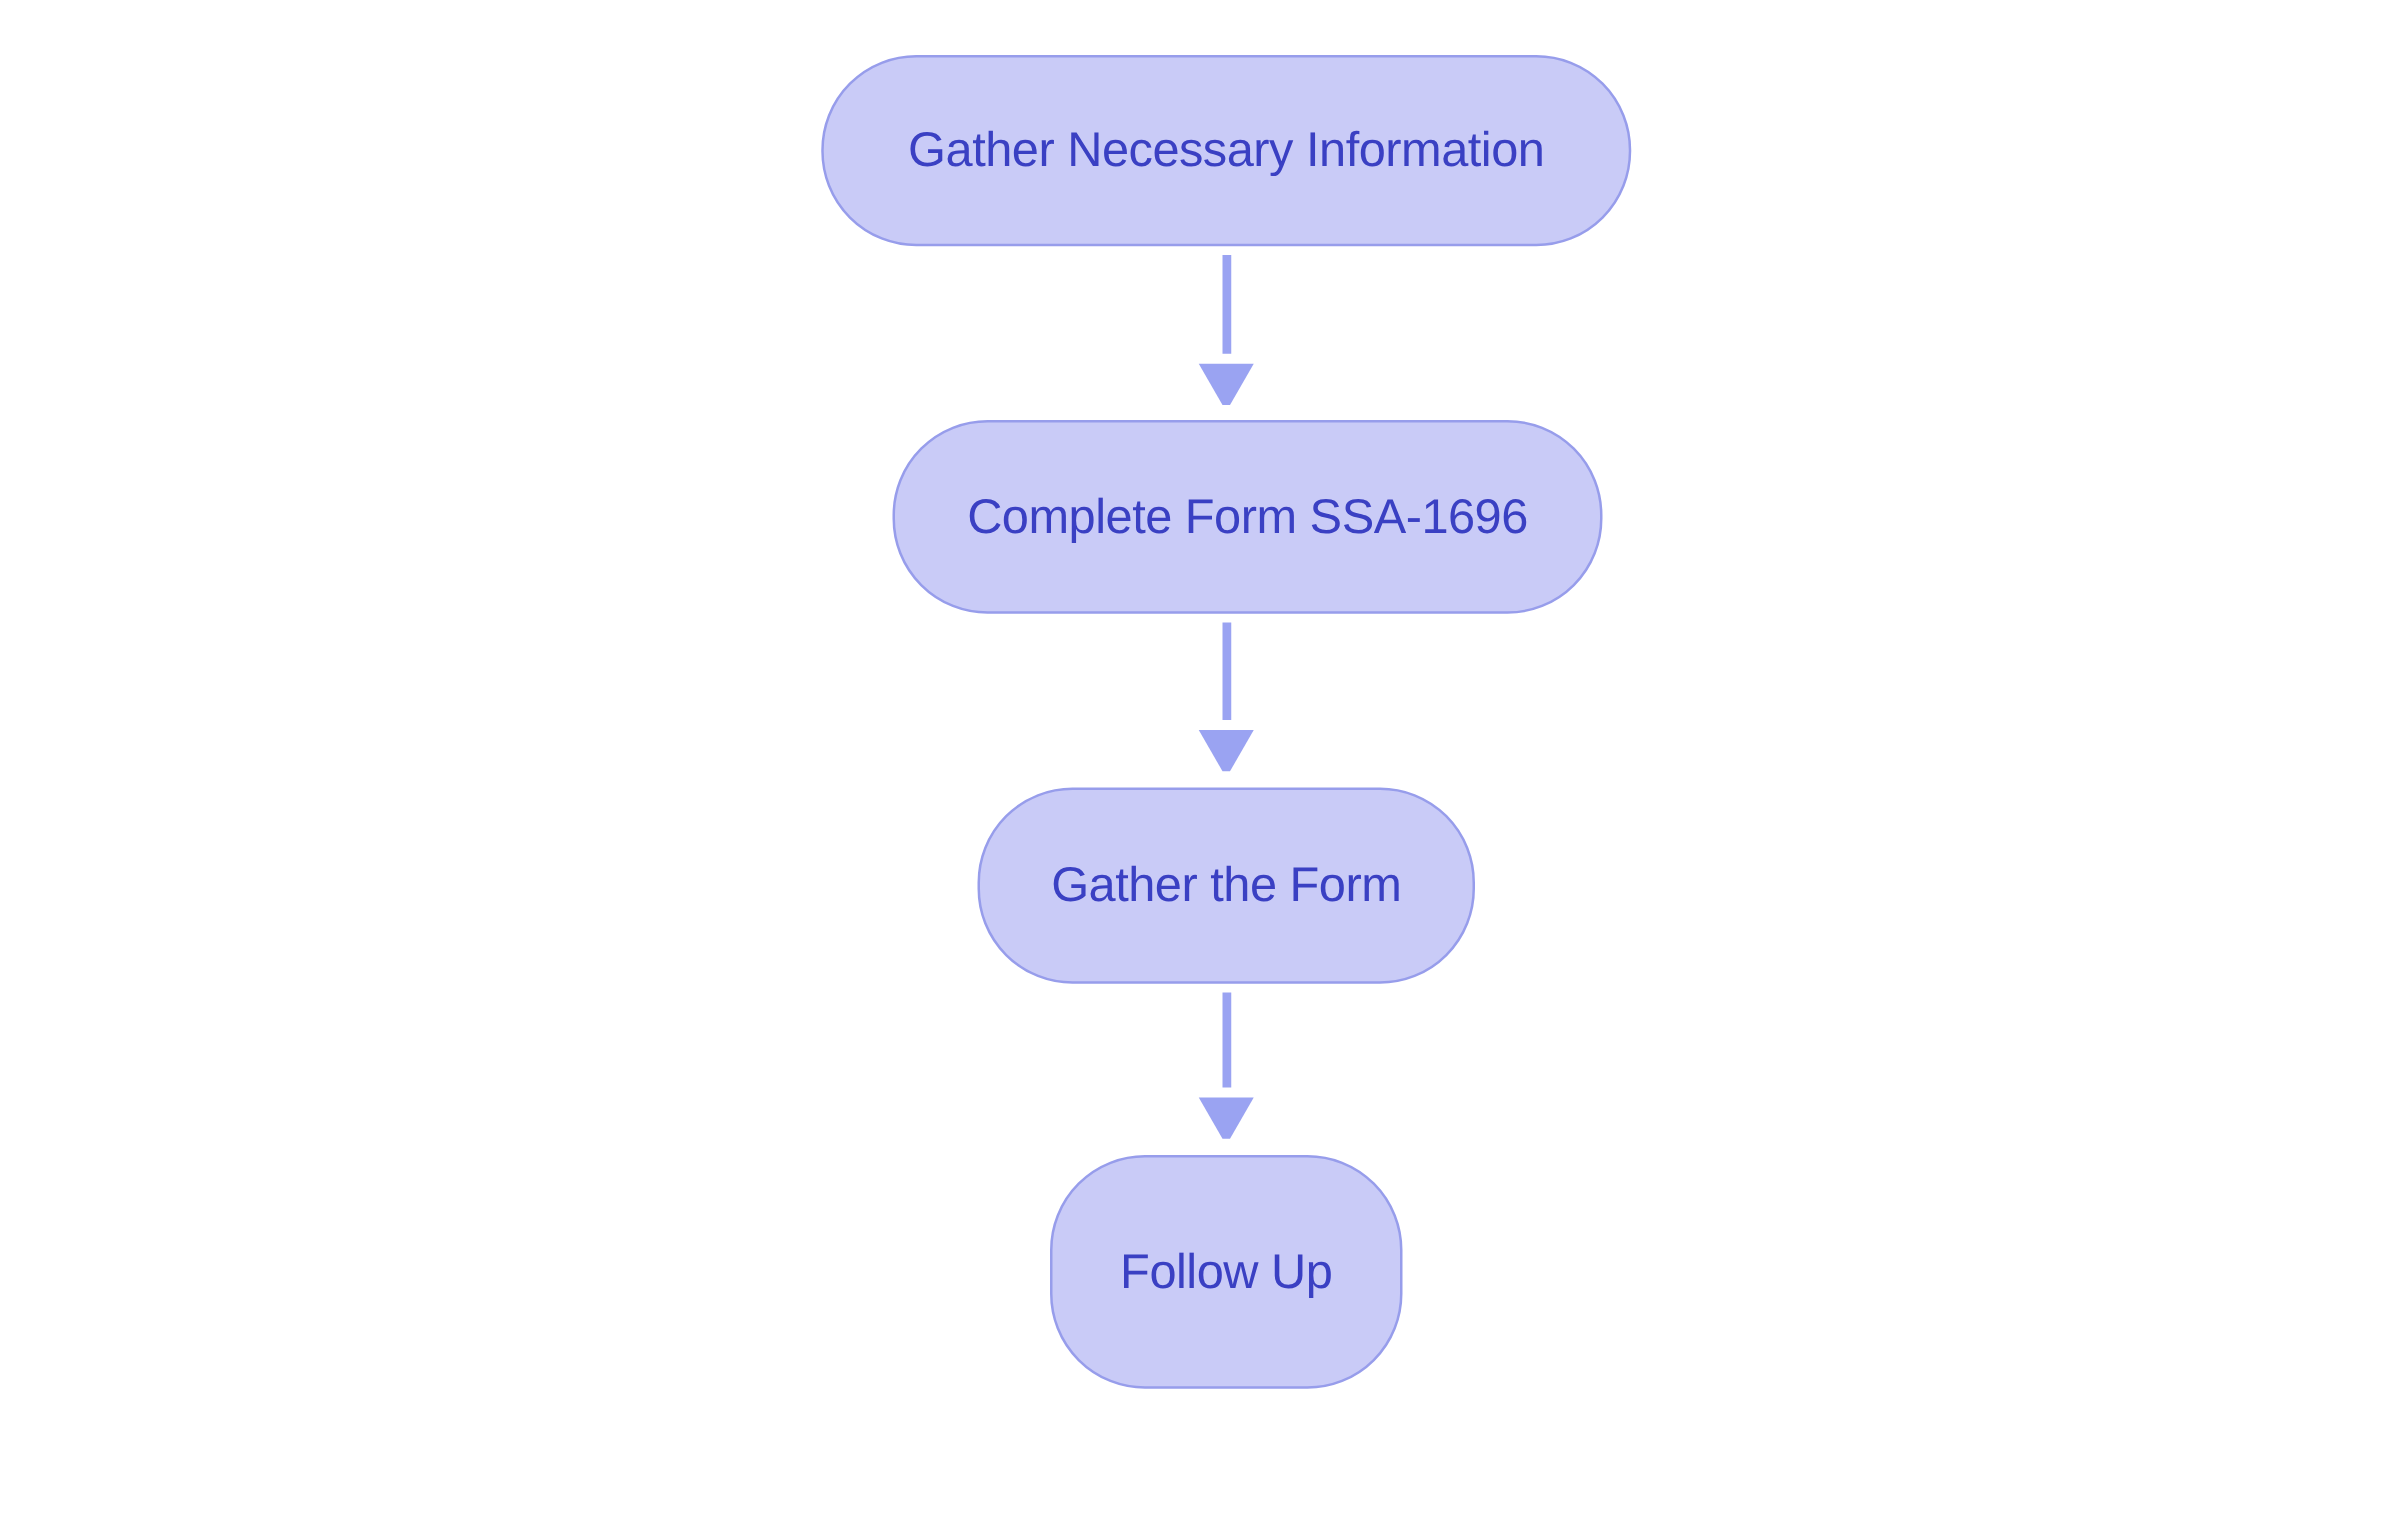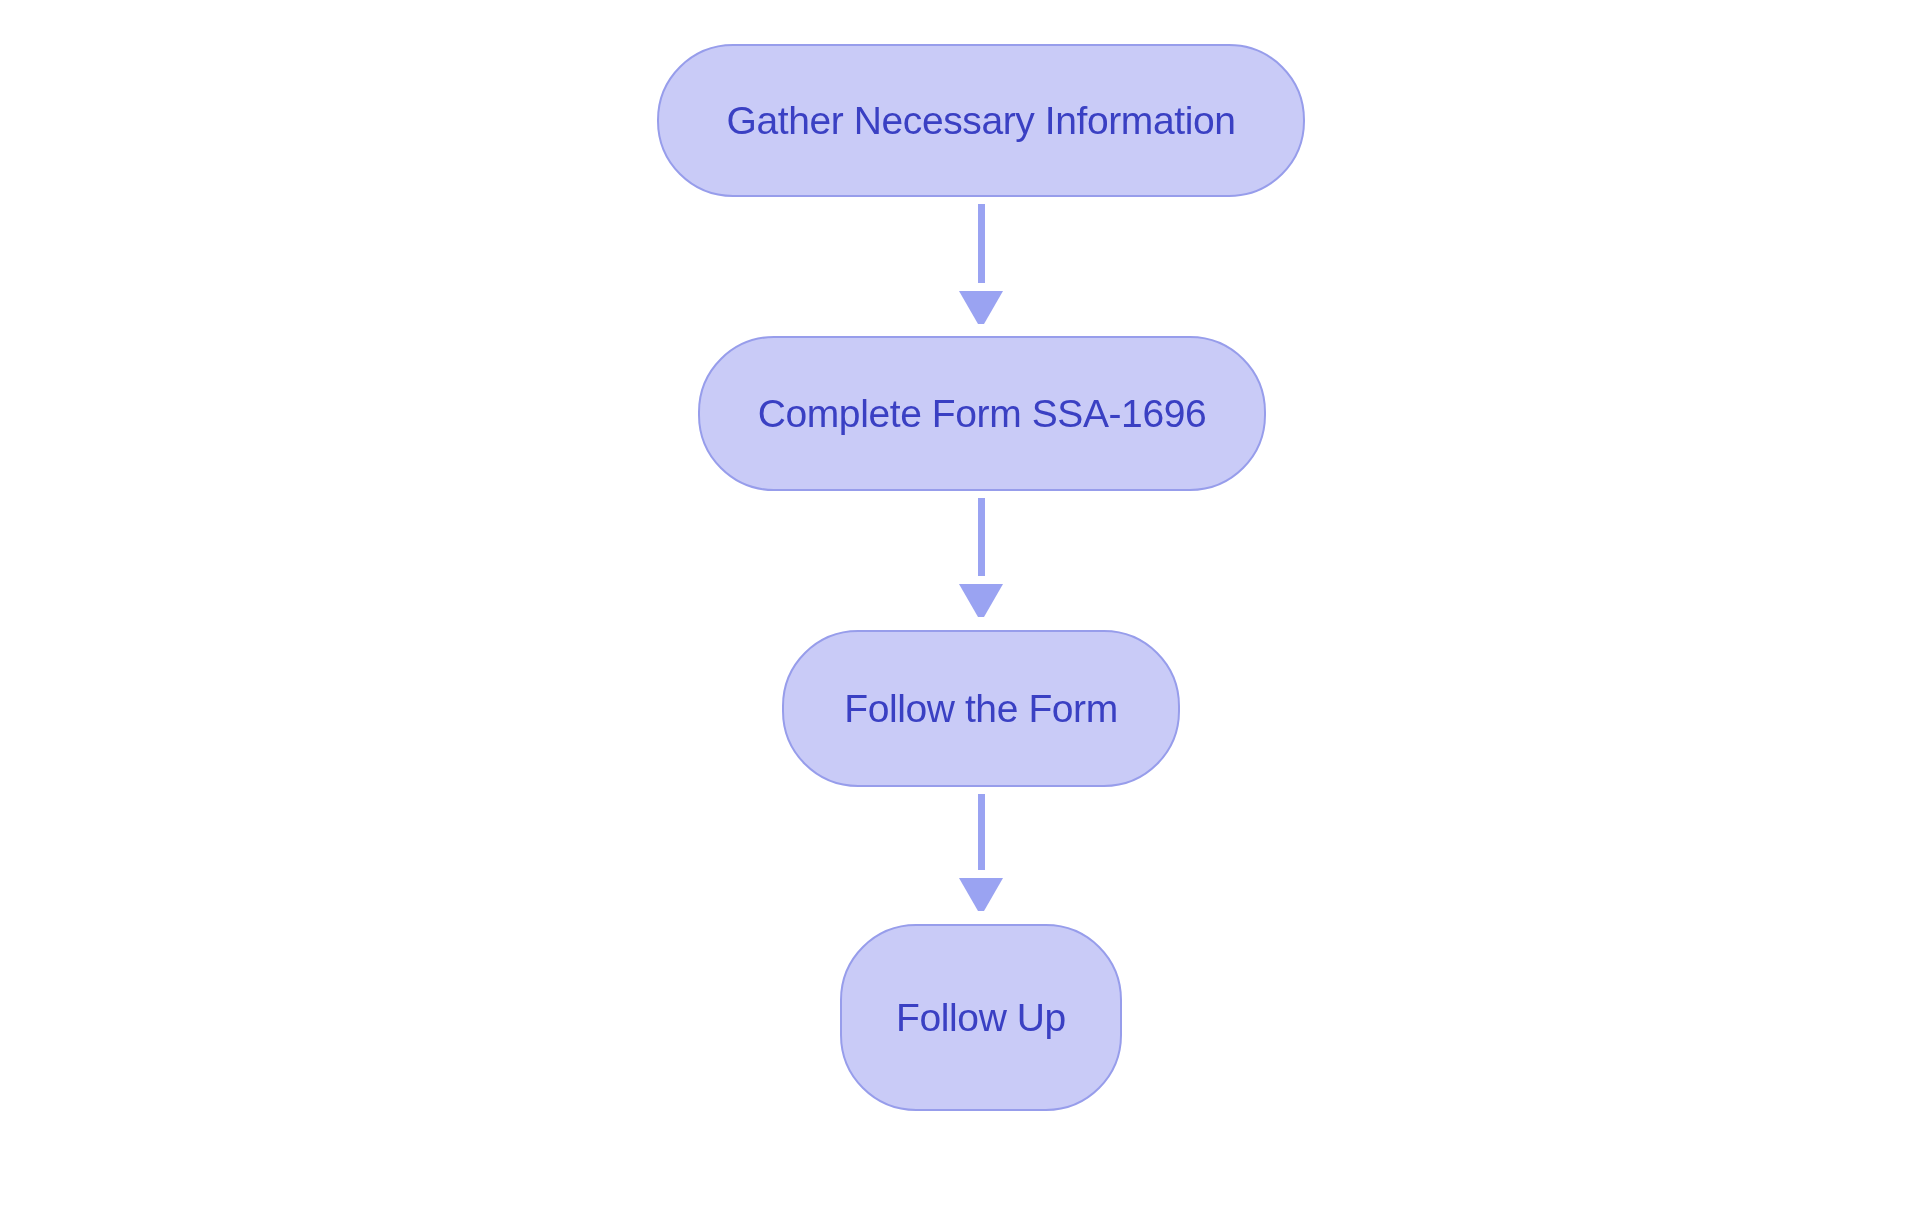--- a/index.html
+++ b/index.html
@@ -30,21 +30,21 @@
     background: var(--node-fill);
     border: 2.5px solid var(--node-border);
     border-radius: 76px;
     color: var(--node-text);
     font-size: 39px;
     letter-spacing: -0.4px;
     text-align: center;
     white-space: nowrap;
   }
   .node-1 { left: 635px; top:  22px; width: 648px; height: 153px; }
-  .node-2 { left: 676px; top: 314px; width: 568px; height: 155px; }
+  .node-2 { left: 692px; top: 314px; width: 568px; height: 155px; }
   .node-3 { left: 760px; top: 608px; width: 398px; height: 157px; }
   .node-4 { left: 818px; top: 902px; width: 282px; height: 187px; }
 
   .arrow {
     position: absolute;
     left: 940px;            
     width: 38px;
     display: flex;
     flex-direction: column;
     align-items: center;
@@ -94,21 +94,21 @@
   <div class="node node-2">
     <span>Complete Form SSA-1696</span>
   </div>
 
   <div class="arrow arrow-2">
     <div class="shaft"></div>
     <div class="head"></div>
   </div>
 
   <div class="node node-3">
-    <span>Follow the Form</span>
+    <span>Gather the Form</span>
   </div>
 
   <div class="arrow arrow-3">
     <div class="shaft"></div>
     <div class="head"></div>
   </div>
 
   <div class="node node-4">
     <span>Follow Up</span>
   </div>

